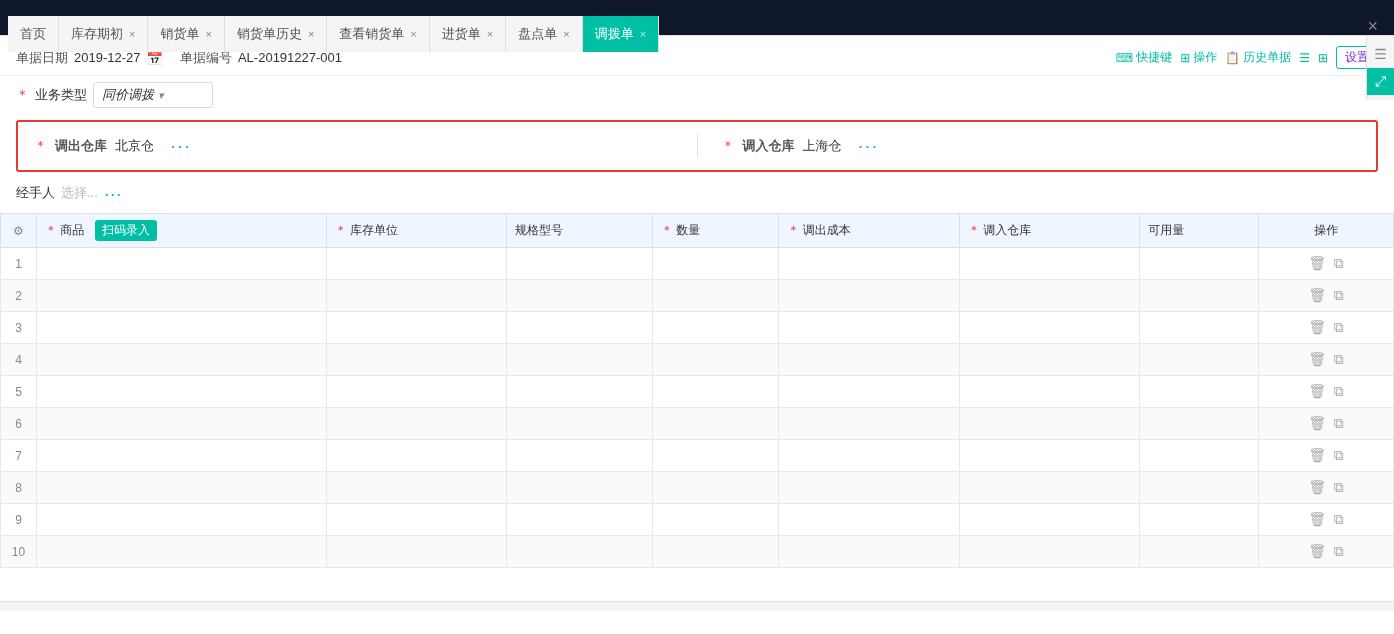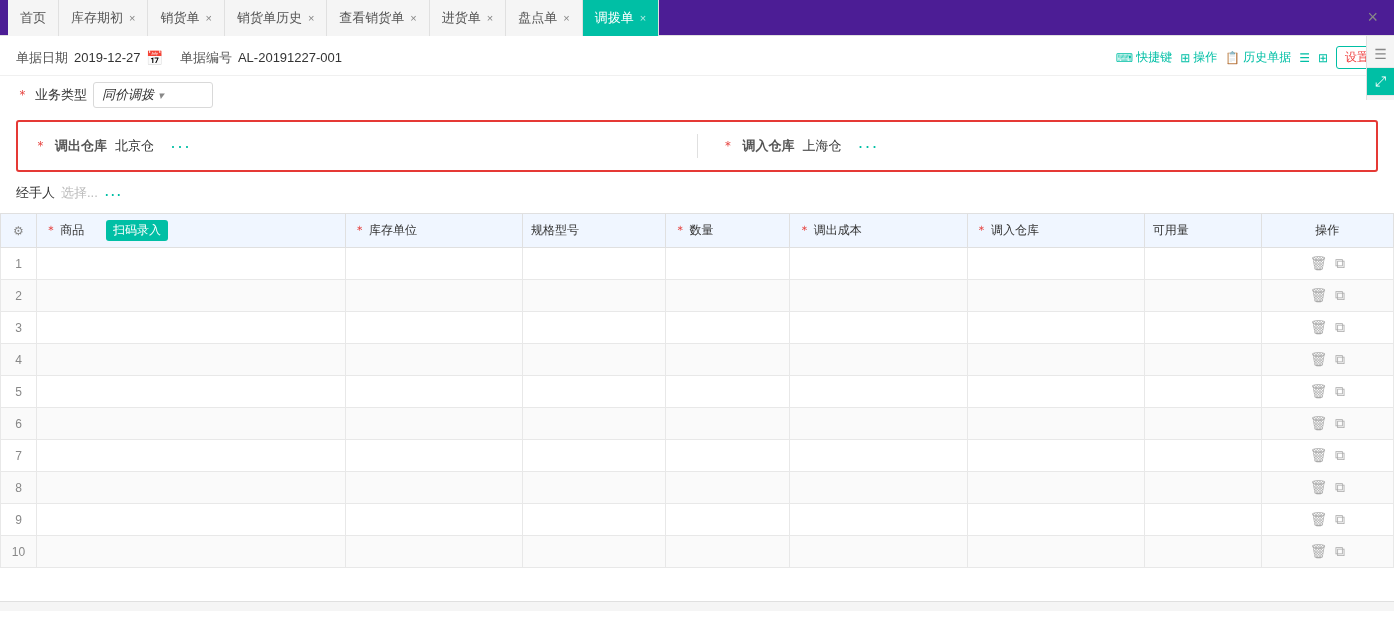--- a/index.html
+++ b/index.html
@@ -1,20 +1,20 @@
 <!DOCTYPE html>
 <html><head>
   <meta charset="utf-8">
   <style>
     * { box-sizing: border-box; margin: 0; padding: 0; }
     body { font-family: 'Microsoft YaHei', Arial, sans-serif; font-size: 13px; color: #333; background: #fff; overflow: hidden; }
 
     
     .tab-bar {
-      display: flex; align-items: center; background: #4c1d95; border-bottom: 1px solid #e0e0e0;
+      display: flex; background: #0f172a; border-bottom: 1px solid #e0e0e0;
       height: 36px; padding: 16px 8px; position: relative;
     }
     .tab {
       display: flex; align-items: center; padding: 0 12px; height: 36px; cursor: pointer;
       border-right: 1px solid #e0e0e0; font-size: 13px; color: #555; white-space: nowrap;
       background: #f5f5f5;
     }
     .tab.active { background: #00bfa5; color: #fff; }
     .tab .close-btn { margin-left: 6px; color: inherit; font-size: 11px; cursor: pointer; opacity: 0.7; }
     .tab.active .close-btn { color: #fff; }
@@ -31,21 +31,21 @@
       background: #fff;
     }
     .form-header-left { display: flex; align-items: center; gap: 16px; flex: 1; }
     .form-field { display: flex; align-items: center; gap: 6px; }
     .form-field label { color: #555; white-space: nowrap; }
     .form-field .value { color: #333; }
     .calendar-icon { color: #00bfa5; cursor: pointer; font-size: 14px; }
     .form-header-right { display: flex; align-items: center; gap: 8px; }
     .header-action { display: flex; align-items: center; gap: 3px; color: #00bfa5; cursor: pointer; font-size: 12px; }
     .settings-btn {
-      background: #fff; border: 1px solid #00bfa5; color: #ef4444;
+      background: #fff; border: 1px solid #00bfa5; color: #6d28d9;
       padding: 2px 8px; border-radius: 3px; cursor: pointer; font-size: 12px;
     }
 
     
     .red-box-section {
       margin: 8px 16px;
       border: 2px solid #e53935;
       border-radius: 3px;
       padding: 12px 16px;
       display: flex; align-items: center; gap: 0;
@@ -95,21 +95,21 @@
     }
     tbody tr:nth-child(even) { background: #fafafa; }
     tbody tr.subtotal-row { background: #fff9e6; }
     tbody tr.subtotal-row td { color: #333; font-weight: normal; }
     .row-num { color: #888; text-align: center; }
     .action-cell { text-align: center; white-space: nowrap; }
     .action-icon { cursor: pointer; color: #aaa; margin: 0 2px; font-size: 14px; }
 
     .scan-btn {
       background: #00bfa5; color: #fff; border: none; border-radius: 3px;
-      padding: 2px 7px; font-size: 12px; cursor: pointer; margin-left: 15px;
+      padding: 2px 7px; font-size: 12px; cursor: pointer; margin-left: 4px;
     }
 
     .settings-col { text-align: center; cursor: pointer; color: #888; }
     .th-settings { width: 36px; }
 
     
     .bottom-scroll { height: 10px; background: #f5f5f5; border-top: 1px solid #e0e0e0; }
 
     
     .side-toolbar {

